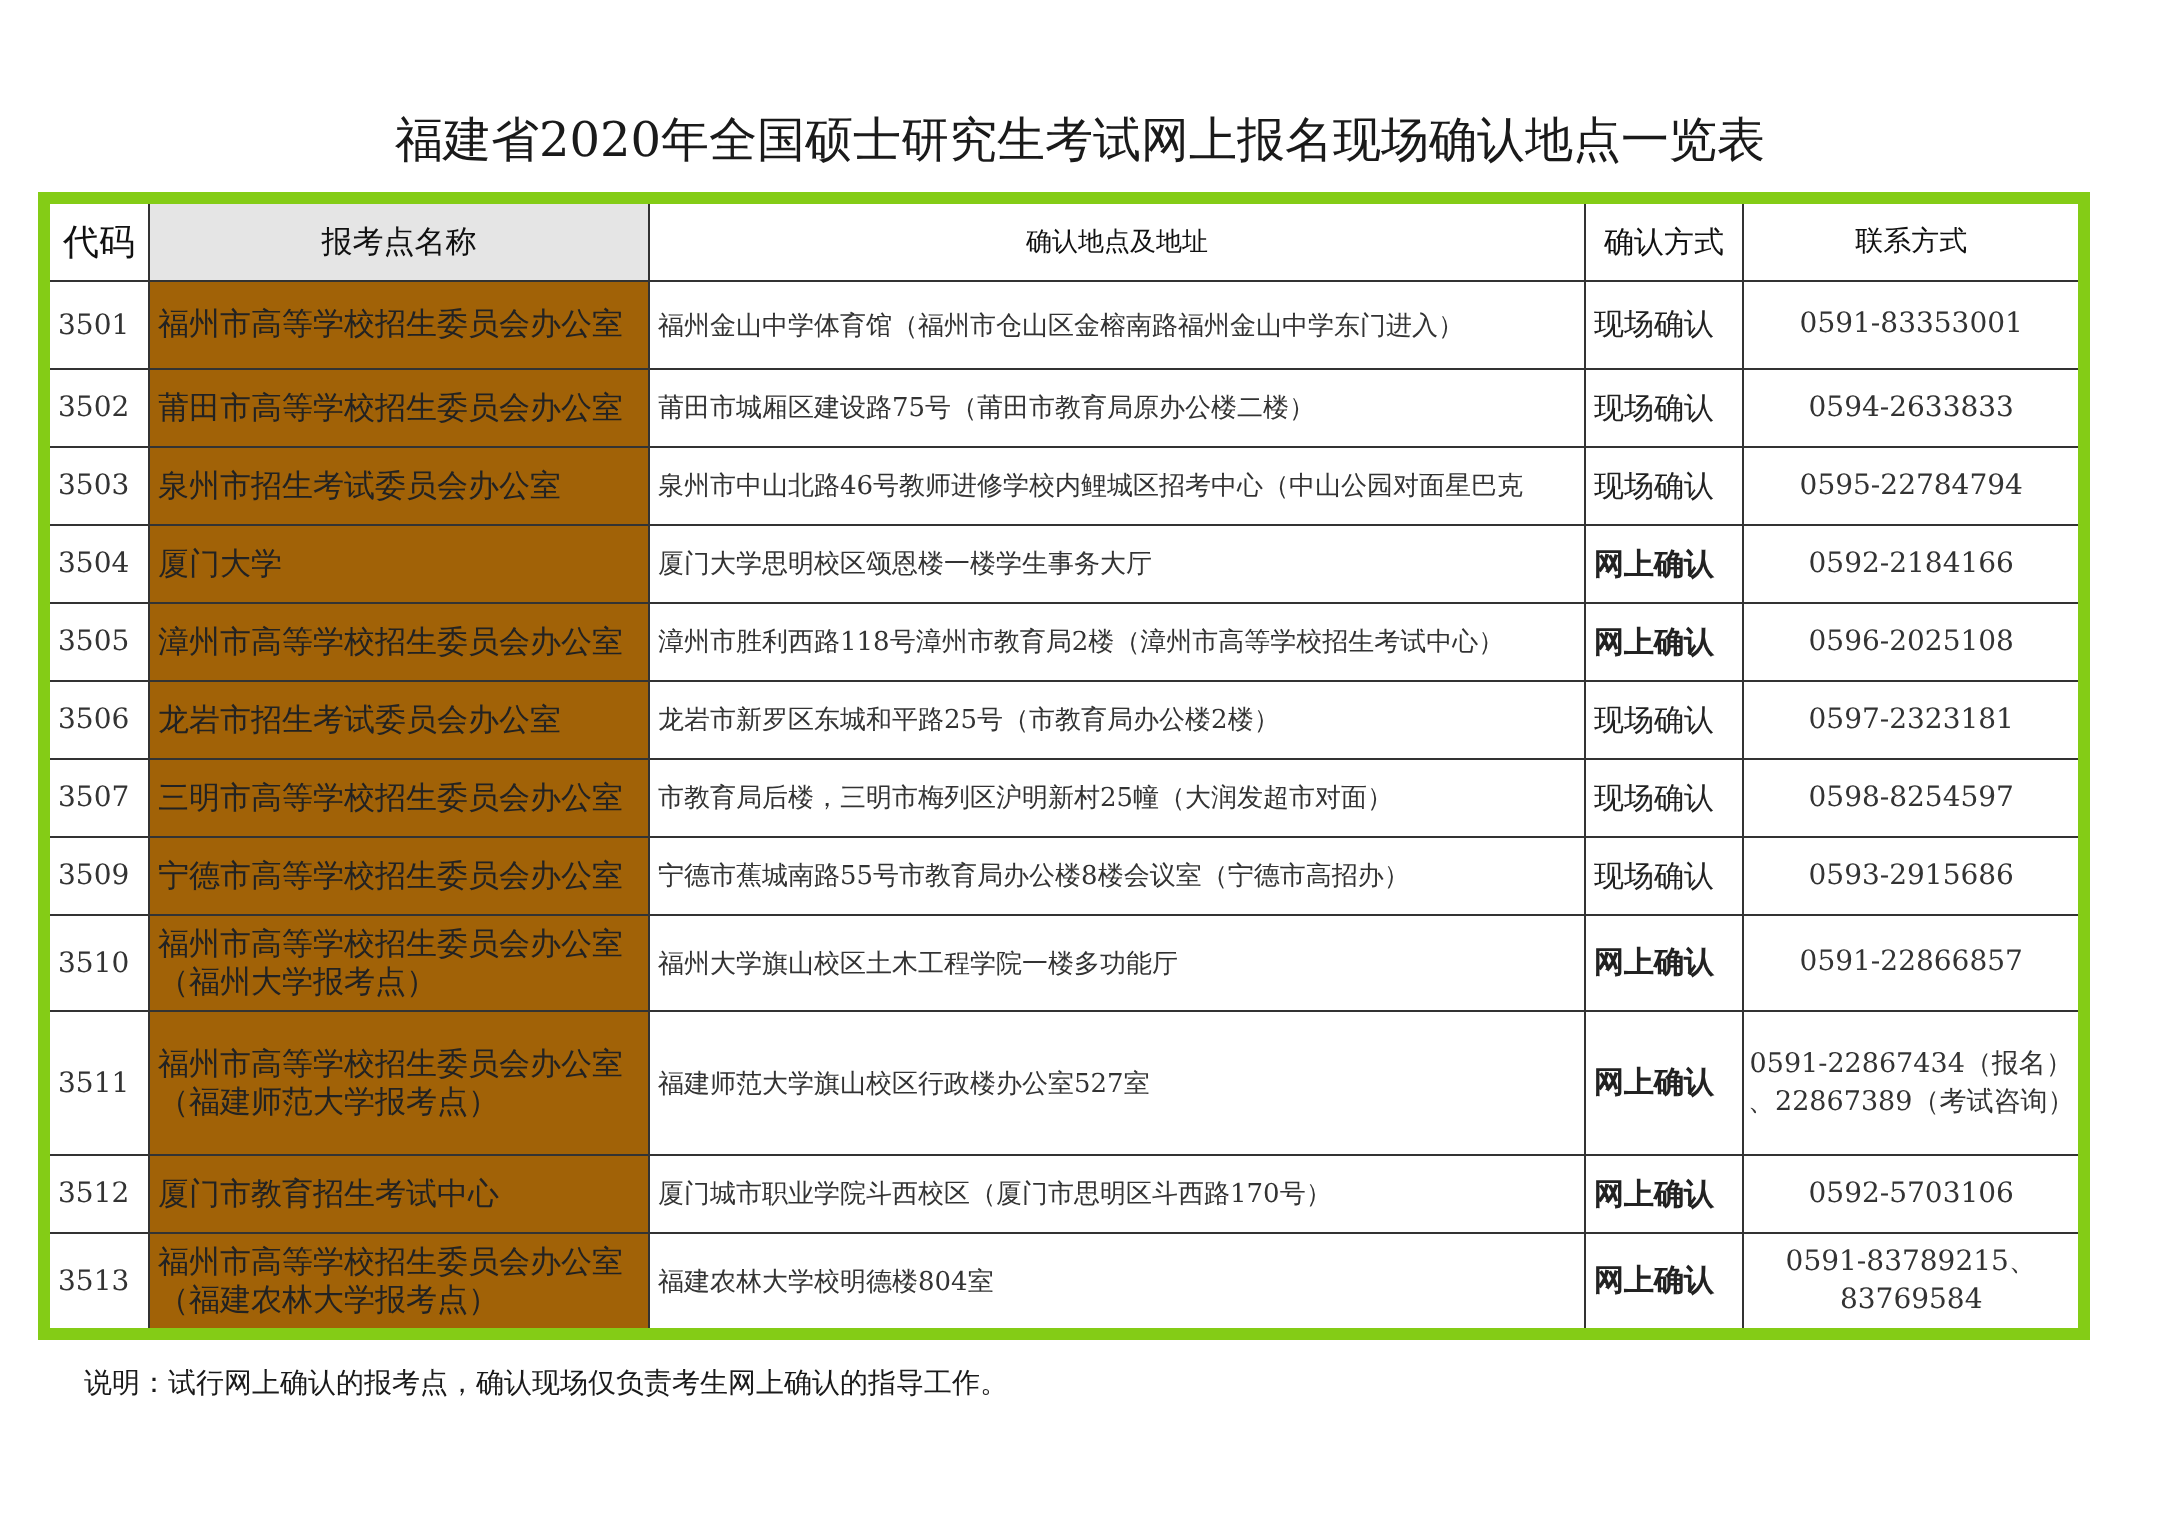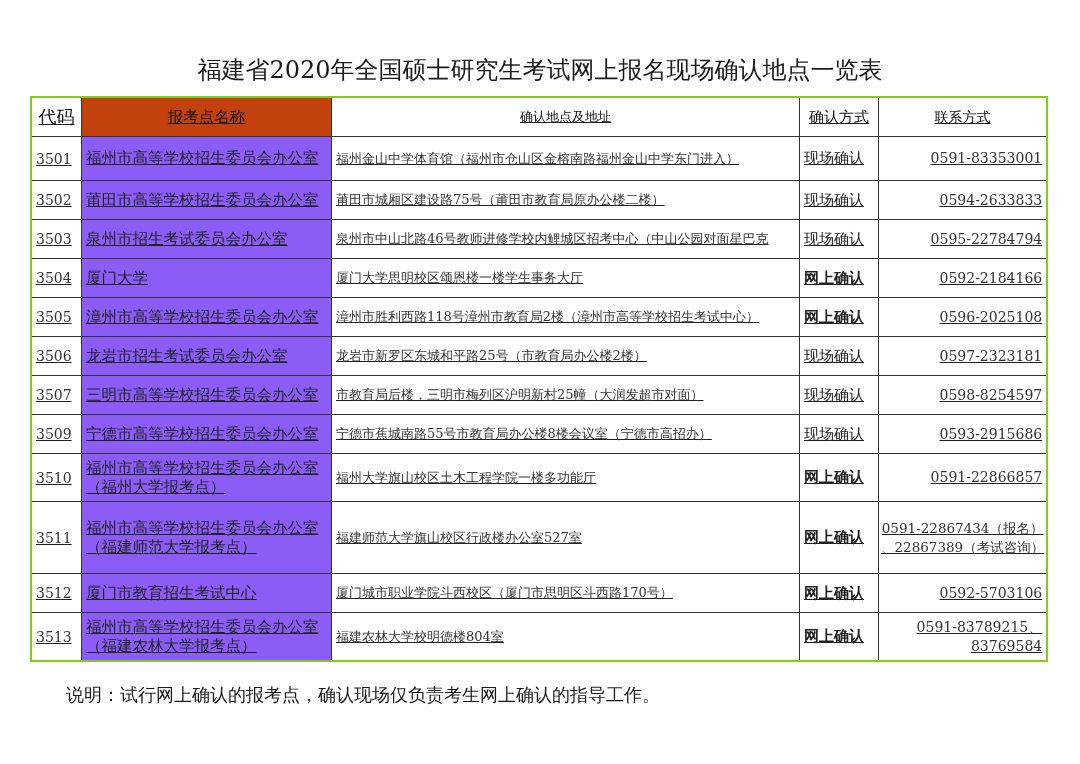--- a/index.html
+++ b/index.html
@@ -1,37 +1,37 @@
 <!DOCTYPE html>
 <html><head>
 <meta charset="utf-8">
 <style>
   html, body { margin:0; padding:0; background:#ffffff; }
   body { width:1080px; height:764px; position:relative; overflow:hidden;
          font-family:"DejaVu Serif","Liberation Serif",serif; color:#222; }
   .title { position:absolute; left:0; width:1080px; top:54px; text-align:center;
            font-size:24px; color:#1a1a1a; letter-spacing:0px; }
-  table.sheet { position:absolute; left:30px; top:96px; border-collapse:collapse;
-                border:2px solid #84cc16; table-layout:fixed;text-decoration:underline; }
+  table.sheet { position:absolute; left:19px; top:96px; border-collapse:collapse;
+                border:6px solid #84cc16; table-layout:fixed; }
   table.sheet td, table.sheet th { border:1px solid #333; padding:0 4px;
                 font-weight:normal; overflow:hidden; white-space:nowrap; }
   table.sheet th { font-size:18px; height:38px; text-align:center; color:#111; }
   table.sheet td { font-size:14px; }
   .c-code { width:41px; text-align:left; color:#333; }
-  .c-name { width:241px; background:#8b5cf6; font-size:15.5px !important; color:#222; line-height:19px; }
-  th.c-name { background:#c2410c; }
+  .c-name { width:241px; background:#a16207; font-size:15.5px !important; color:#222; line-height:19px; }
+  th.c-name { background:#e5e5e5; }
   .c-addr { width:459px; font-size:13px !important; color:#333;margin-top:36px; }
   .c-method { width:70px; text-align:left; font-size:15px !important; color:#222; }
   .c-method.online { font-weight:bold; }
-  .c-contact { width:155px; text-align:right; font-size:14px !important; color:#333; line-height:19px; }
+  .c-contact { width:155px; text-align:center; font-size:14px !important; color:#333; line-height:19px; }
   .c-contact.multi { font-size:13.5px !important; text-align:center; padding:12px 2px; }
   tr.r td { height:38px; }
   tr.r2 td { height:47px; }
-  .note { position:absolute; left:42px; top:683px; font-size:18px; color:#1a1a1a;
-          font-family:"DejaVu Sans","Liberation Sans",sans-serif;margin-left:24px; }
+  .note { position:absolute; left:42px; top:683px; font-size:14px; color:#1a1a1a;
+          font-family:"DejaVu Sans","Liberation Sans",sans-serif; }
   .line { display:block; }
 </style>
 </head>
 <body>
 
 <div class="title">福建省2020年全国硕士研究生考试网上报名现场确认地点一览表</div>
 
 <table class="sheet">
   <thead>
     <tr>

